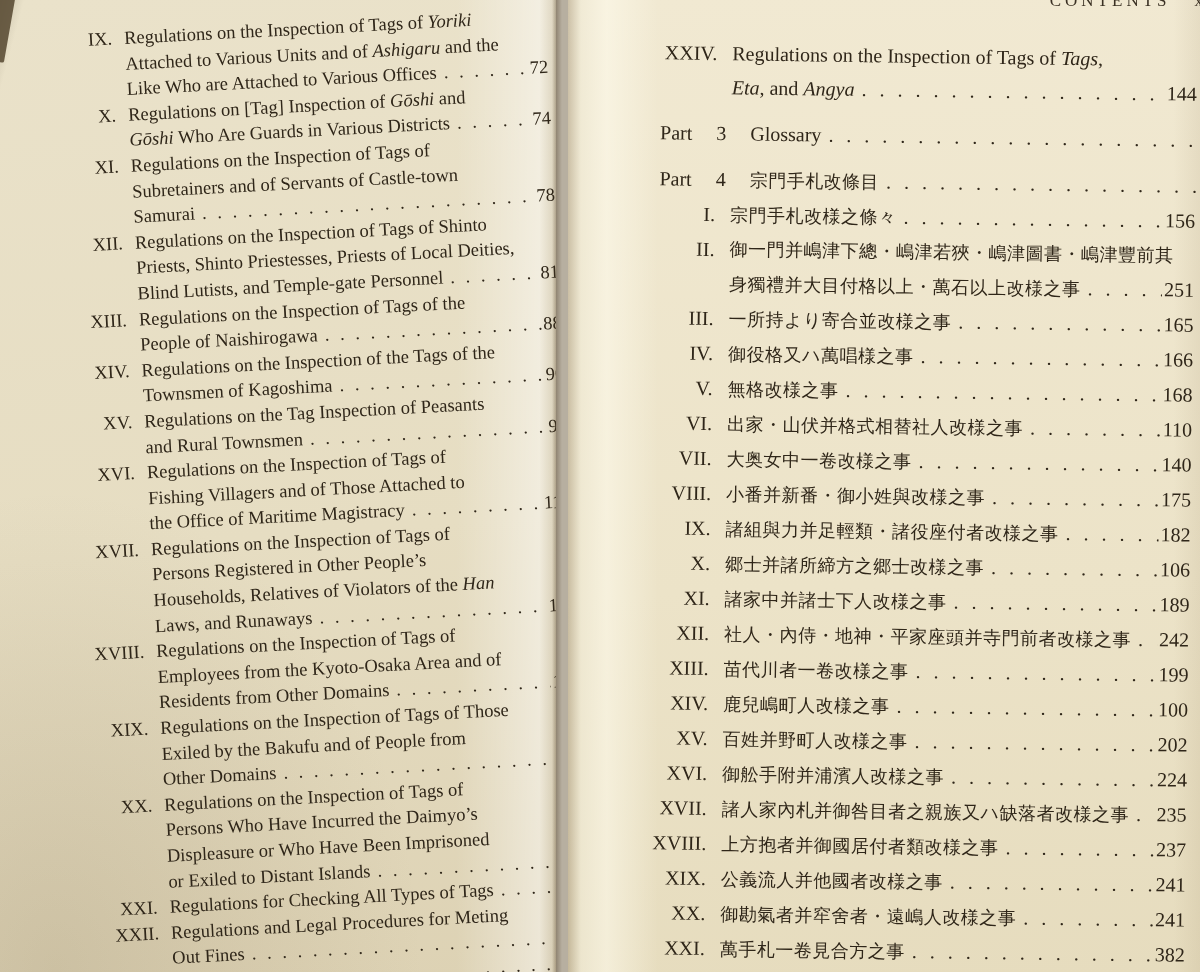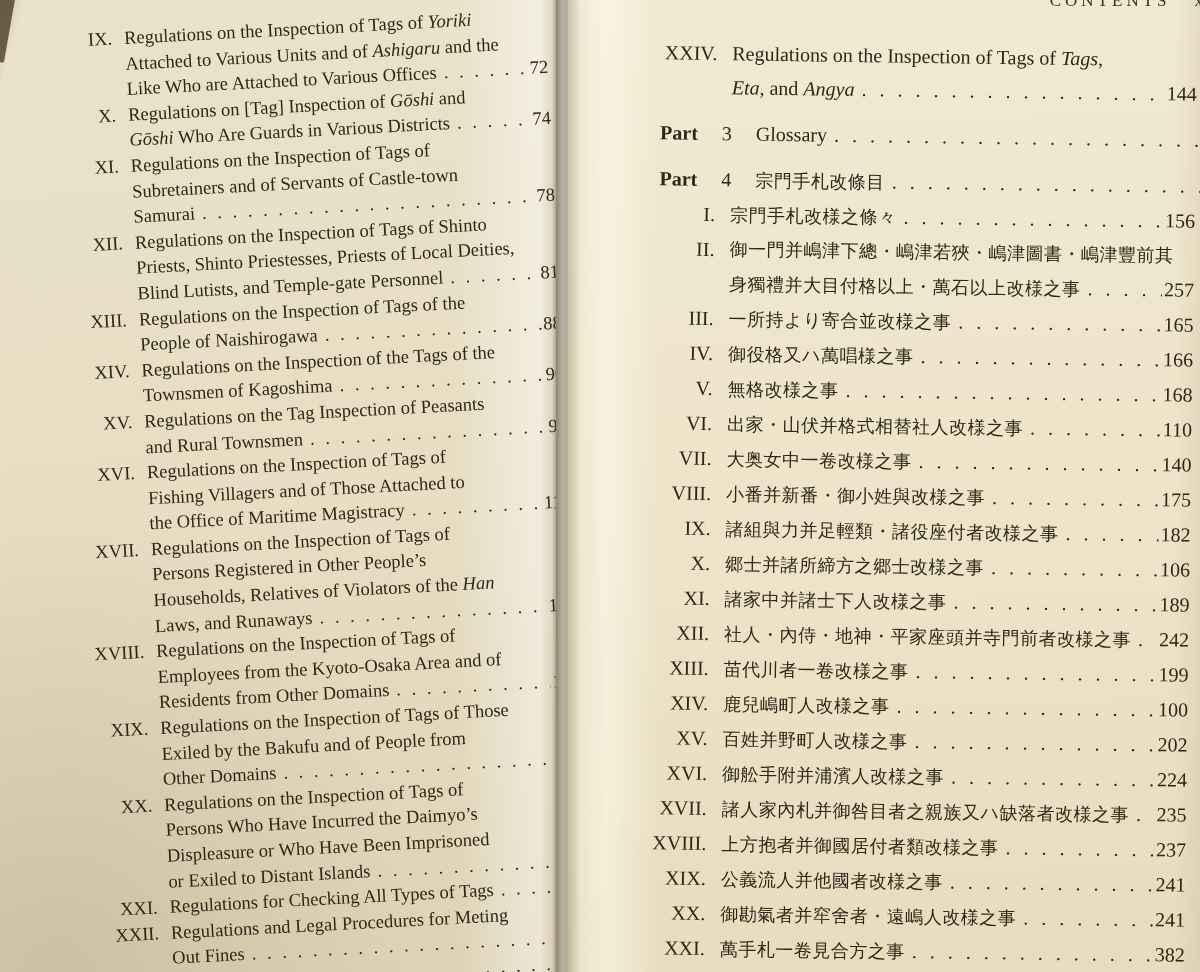--- a/index.html
+++ b/index.html
@@ -63,21 +63,21 @@
   .lp-content .num{width:104px;padding-right:12px;}
   .lp-content .body{max-width:424px;}
   
   .rp-content{font-size:20px;}
   .rp-content .line,.rp-content .num{line-height:34px;}
   .rp-content .num{width:150px;padding-right:0;}
   .rp-content .body{margin-left:15px;max-width:478px;}
   .rp-content .cjk .txt,.rp-content .line.cjkpre{font-size:18px;letter-spacing:.5px;}
   .rp-content .leader{letter-spacing:4px;}
   .part{display:flex;align-items:baseline;padding-left:94px;margin-top:12px;}
-  .pword{flex:none;font-weight:bold;}
+  .pword{flex:none;}
   .pno{flex:none;margin-left:24px;}
   .part .line.last{flex:1;margin-left:24px;}
   i{font-style:italic;}
 </style>
 </head>
 <body>
 
 <div class="page page-left">
   <div class="corner-wedge"></div>
   <div class="lp-content" id="lp-list">
@@ -294,21 +294,21 @@
           </div>
         </div>
       </div>
       <div class="entry">
         <div class="num">II.</div>
         <div class="body">
           <div class="line cjkpre">御一門并嶋津下總・嶋津若狹・嶋津圖書・嶋津豐前其</div>
           <div class="line last cjk">
             <span class="txt">身獨禮并大目付格以上・萬石以上改様之事</span>
             <span class="leader">. . . . . . . . . . . . . . . . . . . . . . . . . . . . . . . . . . . . . . . . . . . . . . . . . . . . . . . . . . . . . . . . . . . . . . . . . . . . . . . . . . . . . . . . . .</span>
-            <span class="pg">257</span>
+            <span class="pg">251</span>
           </div>
         </div>
       </div>
       <div class="entry">
         <div class="num">III.</div>
         <div class="body">
           <div class="line last cjk">
             <span class="txt">一所持より寄合並改様之事</span>
             <span class="leader">. . . . . . . . . . . . . . . . . . . . . . . . . . . . . . . . . . . . . . . . . . . . . . . . . . . . . . . . . . . . . . . . . . . . . . . . . . . . . . . . . . . . . . . . . .</span>
             <span class="pg">165</span>

